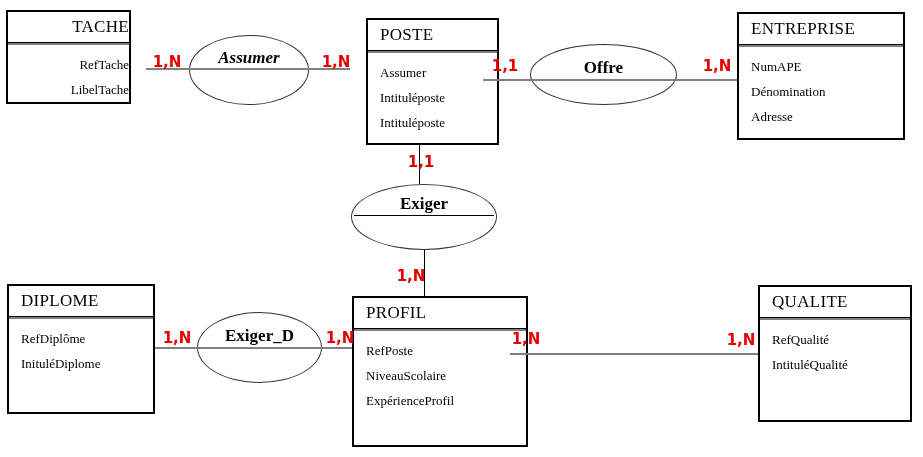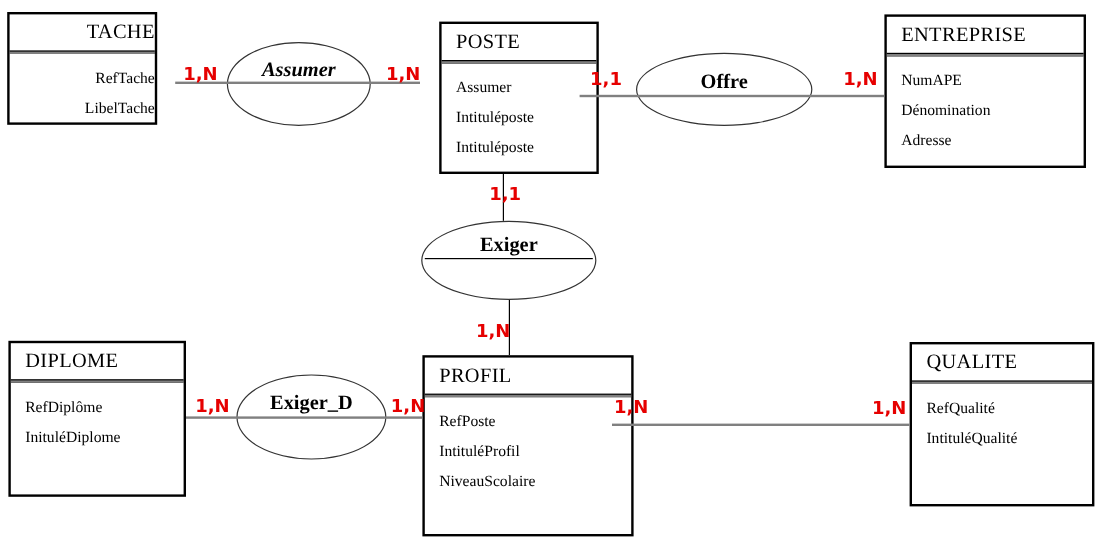--- a/index.html
+++ b/index.html
@@ -97,22 +97,22 @@
       <div>RefDiplôme</div>
       <div>InituléDiplome</div>
     </div>
   </div>
 
   <div class="entity" style="left:352px;top:296px;width:176px;height:151px;">
     <div class="entity-title">PROFIL</div>
     <div class="entity-divider"></div>
     <div class="entity-attrs">
       <div>RefPoste</div>
-      <div>IntituléProfil</div>
       <div>NiveauScolaire</div>
+      <div>ExpérienceProfil</div>
     </div>
   </div>
 
   <div class="entity" style="left:758px;top:285px;width:154px;height:137px;">
     <div class="entity-title">QUALITE</div>
     <div class="entity-divider"></div>
     <div class="entity-attrs">
       <div>RefQualité</div>
       <div>IntituléQualité</div>
     </div>

